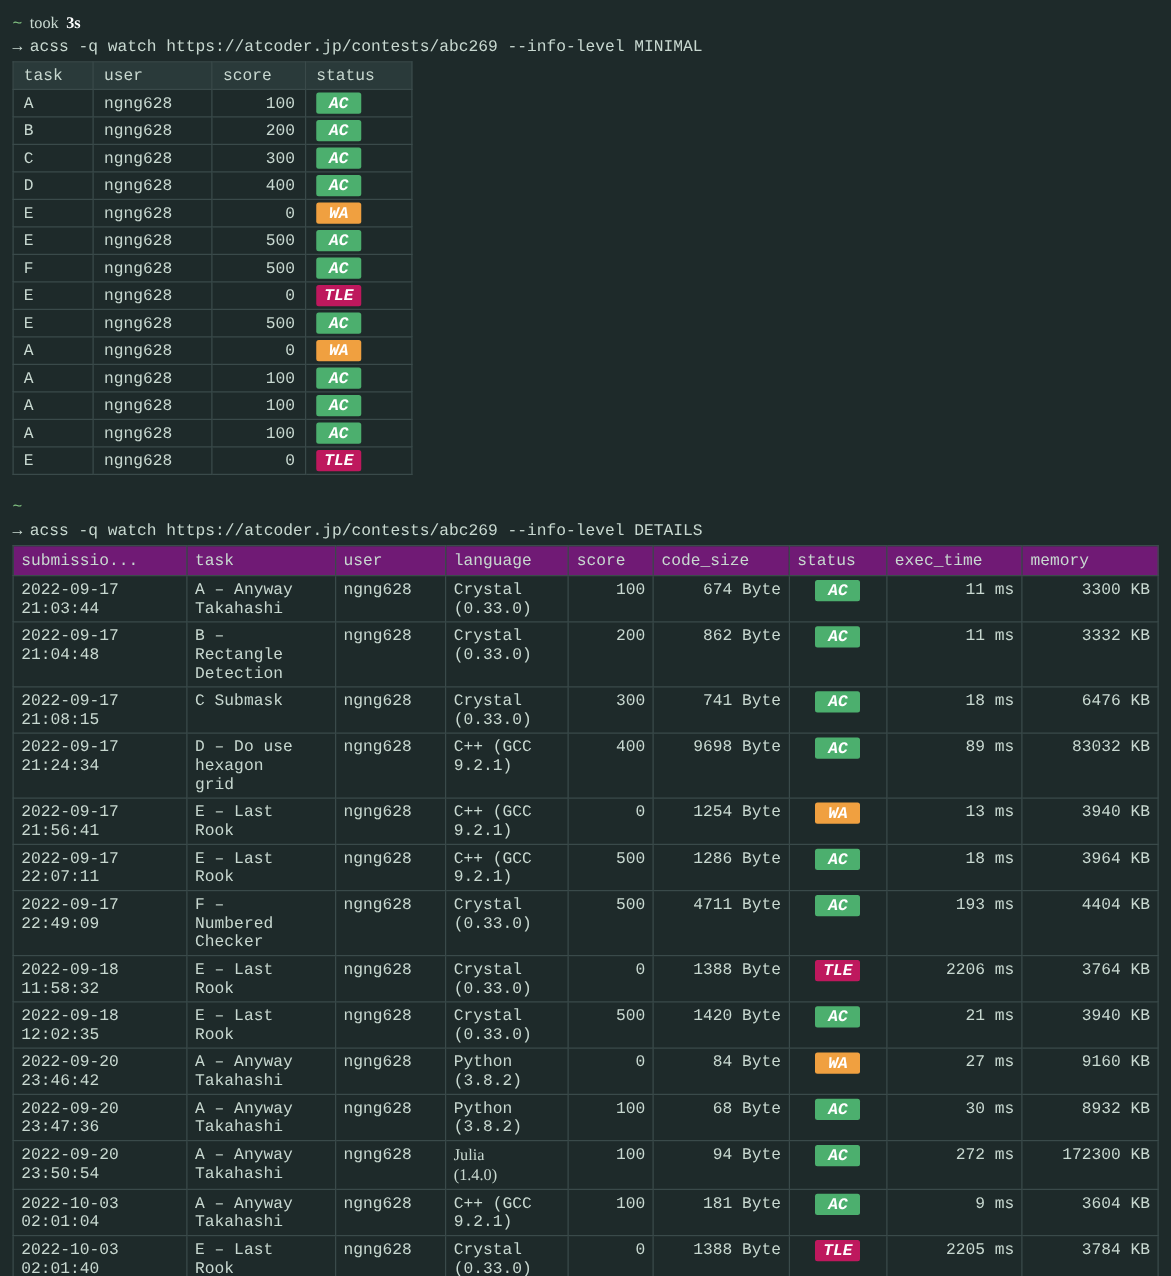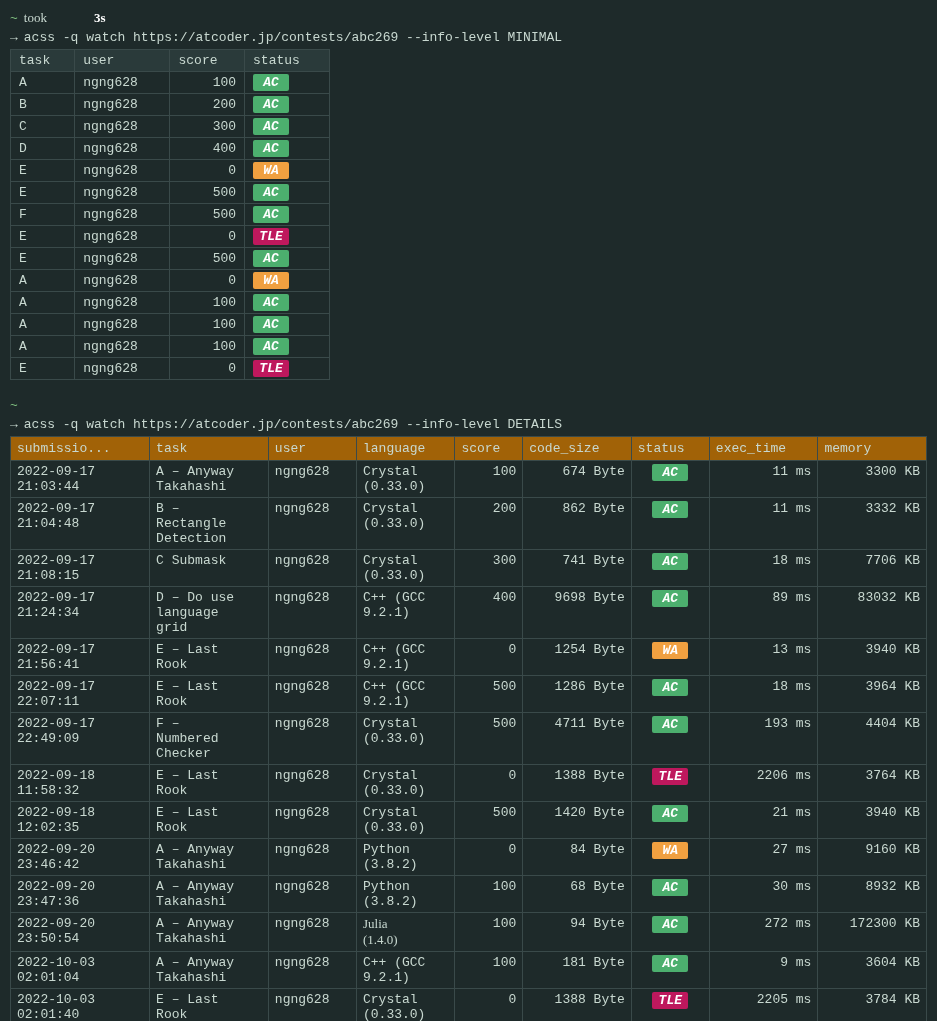--- a/index.html
+++ b/index.html
@@ -71,21 +71,21 @@
     .badge-wa { background-color: #f0a040; color: #fff; }
     .badge-tle { background-color: #be185d; color: #fff; }
 
     
     .details-table {
       border-collapse: collapse;
       width: 100%;
       margin-top: 4px;
     }
     .details-table th {
-      background-color: #a16207;
+      background-color: #701a75;
       color: #c8d8d0;
       border: 1px solid #3a4a4a;
       padding: 4px 6px;
       text-align: left;
       font-weight: normal;
     }
     .details-table td {
       border: 1px solid #3a4a4a;
       padding: 3px 6px;
       color: #c8d8d0;
@@ -99,21 +99,21 @@
       text-align: center;
     }
   </style>
 </head>
 <body>
 
 <div class="terminal-block">
   <div class="prompt-line">
     <span class="prompt-tilde">~</span>
     <span class="prompt-took">took</span>
-    <span class="prompt-took bold" style="font-weight:bold;color:#fff;margin-left:41px;">3s</span>
+    <span class="prompt-took bold" style="font-weight:bold;color:#fff;">3s</span>
   </div>
   <div class="prompt-line">
     <span class="prompt-arrow">→</span>
     <span class="prompt-cmd">acss -q watch https://atcoder.jp/contests/abc269 --info-level MINIMAL</span>
   </div>
 
   <table class="simple-table" id="simple-table">
     <thead>
       <tr>
         <th>task</th>
@@ -302,27 +302,27 @@
     <td style="white-space:pre;">C Submask</td>
     <td>ngng628</td>
     <td style="white-space:pre;">Crystal
 (0.33.0)</td>
     <td class="num">300</td>
     <td class="num">741 Byte</td>
     <td class="center">
       <span class="badge badge-ac">AC</span>
     </td>
     <td class="num">18 ms</td>
-    <td class="num">7706 KB</td>
+    <td class="num">6476 KB</td>
   </tr>
         <tr>
     <td style="white-space:pre;">2022-09-17
 21:24:34</td>
     <td style="white-space:pre;">D – Do use
-language
+hexagon
 grid</td>
     <td>ngng628</td>
     <td style="white-space:pre;">C++ (GCC
 9.2.1)</td>
     <td class="num">400</td>
     <td class="num">9698 Byte</td>
     <td class="center">
       <span class="badge badge-ac">AC</span>
     </td>
     <td class="num">89 ms</td>

